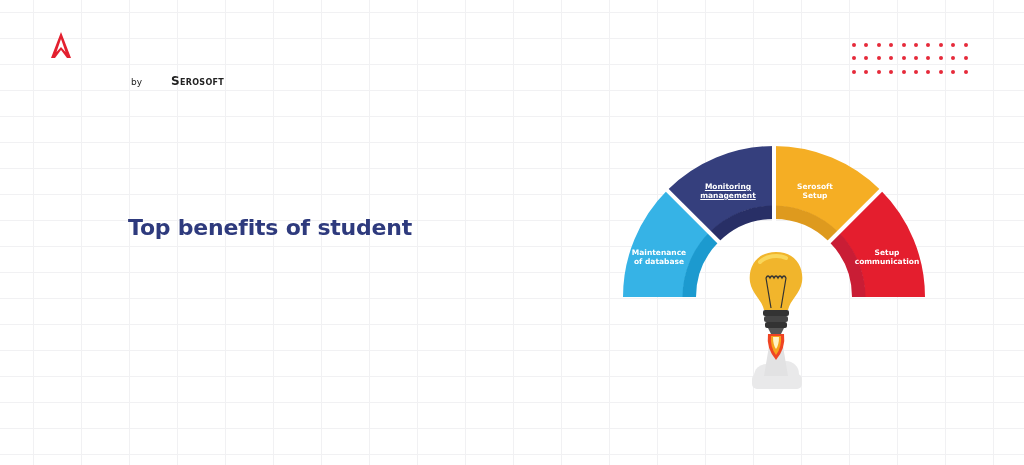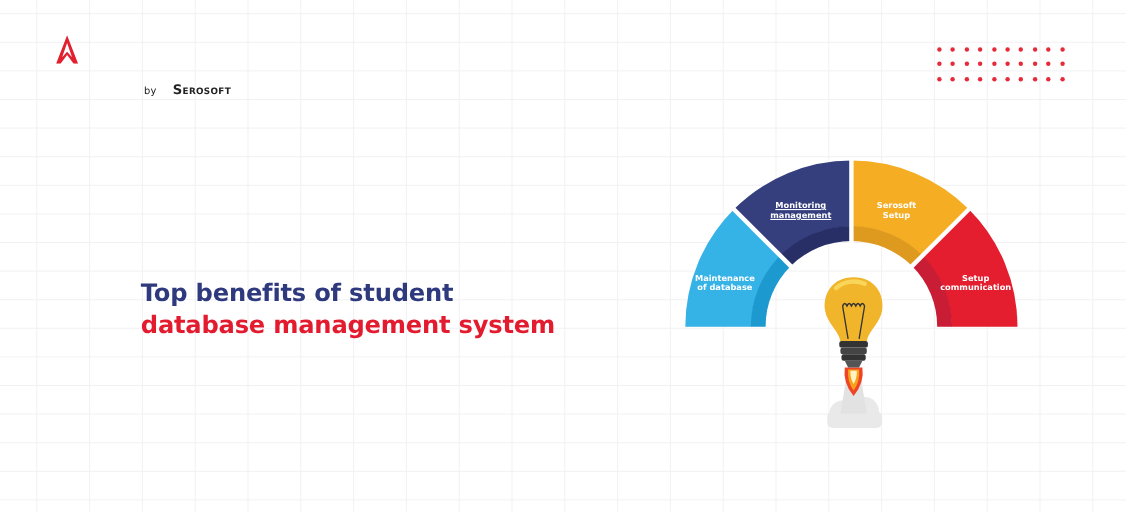--- a/index.html
+++ b/index.html
@@ -17,31 +17,31 @@
     .logo-main {
       font-family: "Liberation Sans", sans-serif;
       color: #e3202f; font-size: 27px; letter-spacing: 1.5px;
       line-height: 30px; display: flex; align-items: flex-end;
     }
     .logo-a { width: 20px; height: 26px; margin-right: 1px; }
     .logo-sub {
       position: absolute; left: 80px; top: 38px; white-space: nowrap;
       font-family: "DejaVu Sans", sans-serif; color: #222;
     }
-    .logo-sub .by { font-size: 9px; margin-right: 4px; }
+    .logo-sub .by { font-size: 9px; margin-right: 18px; }
     .logo-sub .brand { font-size: 12px; font-weight: bold; letter-spacing: 0.3px; font-variant: small-caps; margin-left: 11px; }
     .dots { position: absolute; left: 852px; top: 43px; }
     .dot {
       position: absolute; width: 4px; height: 4px; border-radius: 50%;
       background: #e62a3a;
     }
     .title {
       position: absolute; left: 128px; top: 213px;
       font-family: "DejaVu Sans", sans-serif; font-weight: bold;
-      font-size: 22px; line-height: 29px; letter-spacing: -0.2px; margin-top: 40px;
+      font-size: 22px; line-height: 29px; letter-spacing: -0.2px;
     }
     .title .l1 { color: #2e3a7d; display: block; }
     .title .l2 { color: #e31b2f; display: block; }
     .gauge { position: absolute; left: 0; top: 0; width: 1024px; height: 465px; pointer-events: none; }
     .seg-label {
       position: absolute; color: #ffffff; font-family: "DejaVu Sans", sans-serif;
       font-weight: bold; font-size: 7.5px; line-height: 9px; text-align: center;
       white-space: nowrap; transform: translateX(-50%);
     }
   </style>
@@ -87,21 +87,20 @@
     <div class="dot" style="left: 49.6px; top: 26.6px; background: rgb(230, 42, 58);"></div>
     <div class="dot" style="left: 62px; top: 26.6px; background: rgb(230, 42, 58);"></div>
     <div class="dot" style="left: 74.4px; top: 26.6px; background: rgb(230, 42, 58);"></div>
     <div class="dot" style="left: 86.8px; top: 26.6px; background: rgb(230, 42, 58);"></div>
     <div class="dot" style="left: 99.2px; top: 26.6px; background: rgb(230, 42, 58);"></div>
     <div class="dot" style="left: 111.6px; top: 26.6px; background: rgb(230, 42, 58);"></div>
   </div>
 
 <div class="title">
   <span class="l1">Top benefits of student</span>
-  <span class="l2">database management system</span>
 </div>
 
 <svg class="gauge" id="gauge" viewBox="0 0 1024 465">
     <path d="M623,297 A151,151 0 0 1 667.2268760408314,190.2268760408313 L709.6532829120242,232.65328291202417 A91,91 0 0 0 683,297 Z" fill="#36b3e6"></path>
     <path d="M682.5,297 A91.5,91.5 0 0 1 709.2997295214309,232.2997295214309 L718.8456710674493,241.8456710674493 A78,78 0 0 0 696,297 Z" fill="#1c9acf"></path>
     <path d="M667.2268760408314,190.2268760408313 A151,151 0 0 1 774,146 L774,206 A91,91 0 0 0 709.6532829120242,232.65328291202417 Z" fill="#353f7d"></path>
     <path d="M709.2997295214309,232.2997295214309 A91.5,91.5 0 0 1 774,205.5 L774,219 A78,78 0 0 0 718.8456710674493,241.8456710674493 Z" fill="#282f66"></path>
     <path d="M774,146 A151,151 0 0 1 880.7731239591687,190.2268760408313 L838.3467170879758,232.65328291202417 A91,91 0 0 0 774,206 Z" fill="#f5ae24"></path>
     <path d="M774,205.5 A91.5,91.5 0 0 1 838.7002704785691,232.2997295214309 L829.1543289325507,241.8456710674493 A78,78 0 0 0 774,219 Z" fill="#de9a1e"></path>
     <path d="M880.7731239591687,190.2268760408313 A151,151 0 0 1 925,297 L865,297 A91,91 0 0 0 838.3467170879758,232.65328291202417 Z" fill="#e41e2e"></path>

